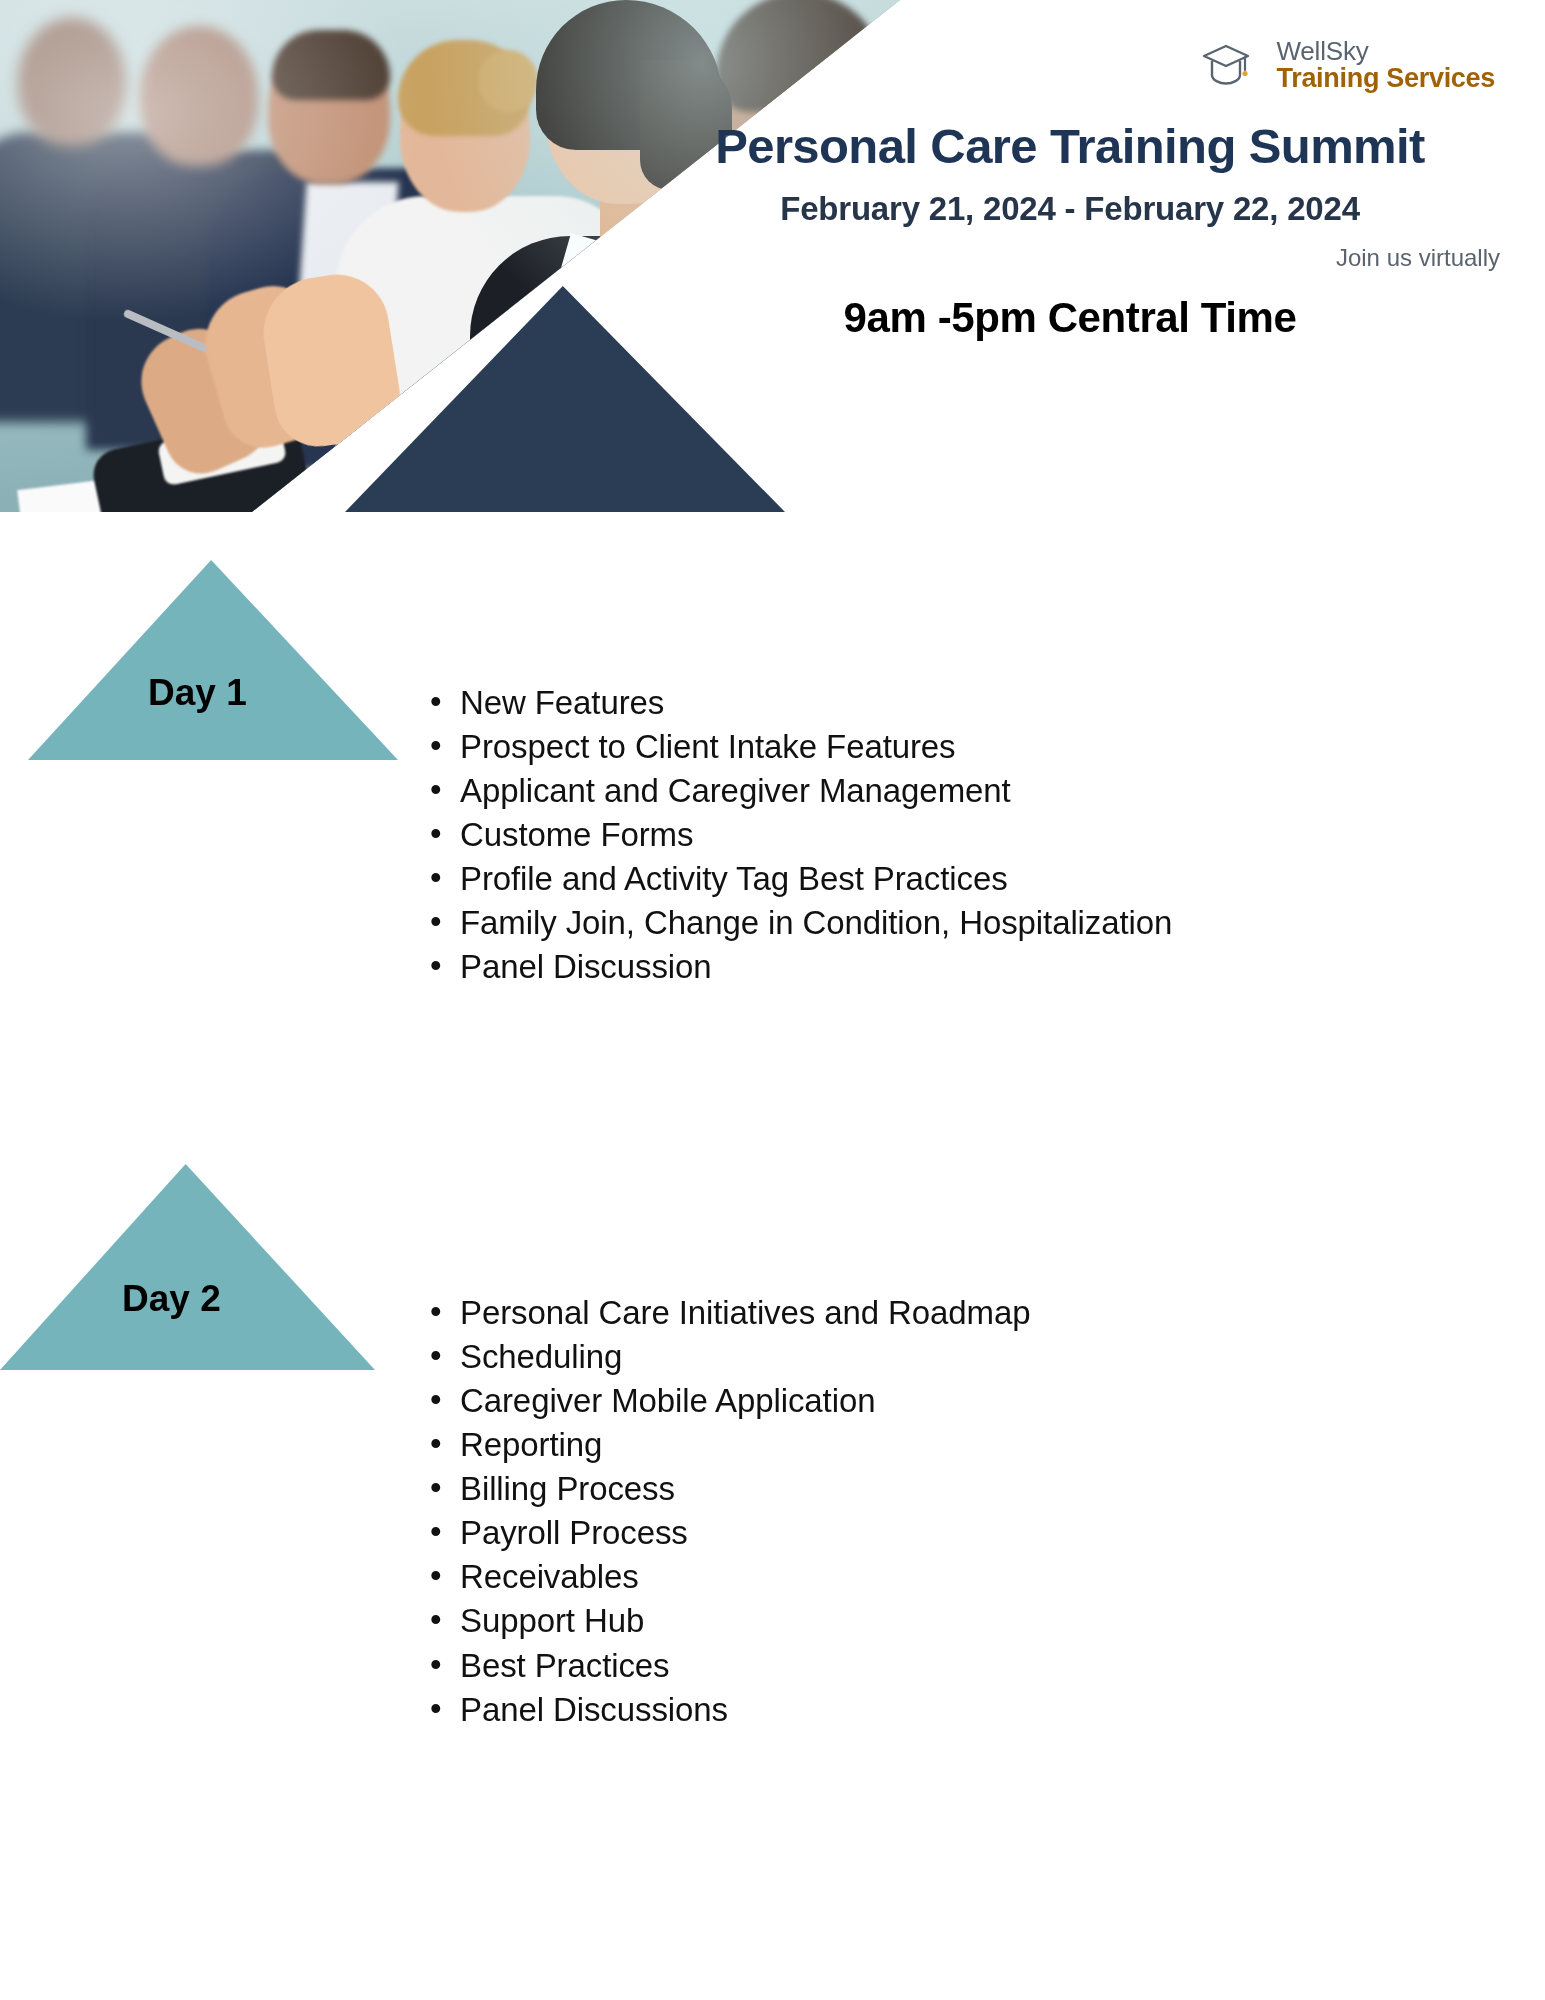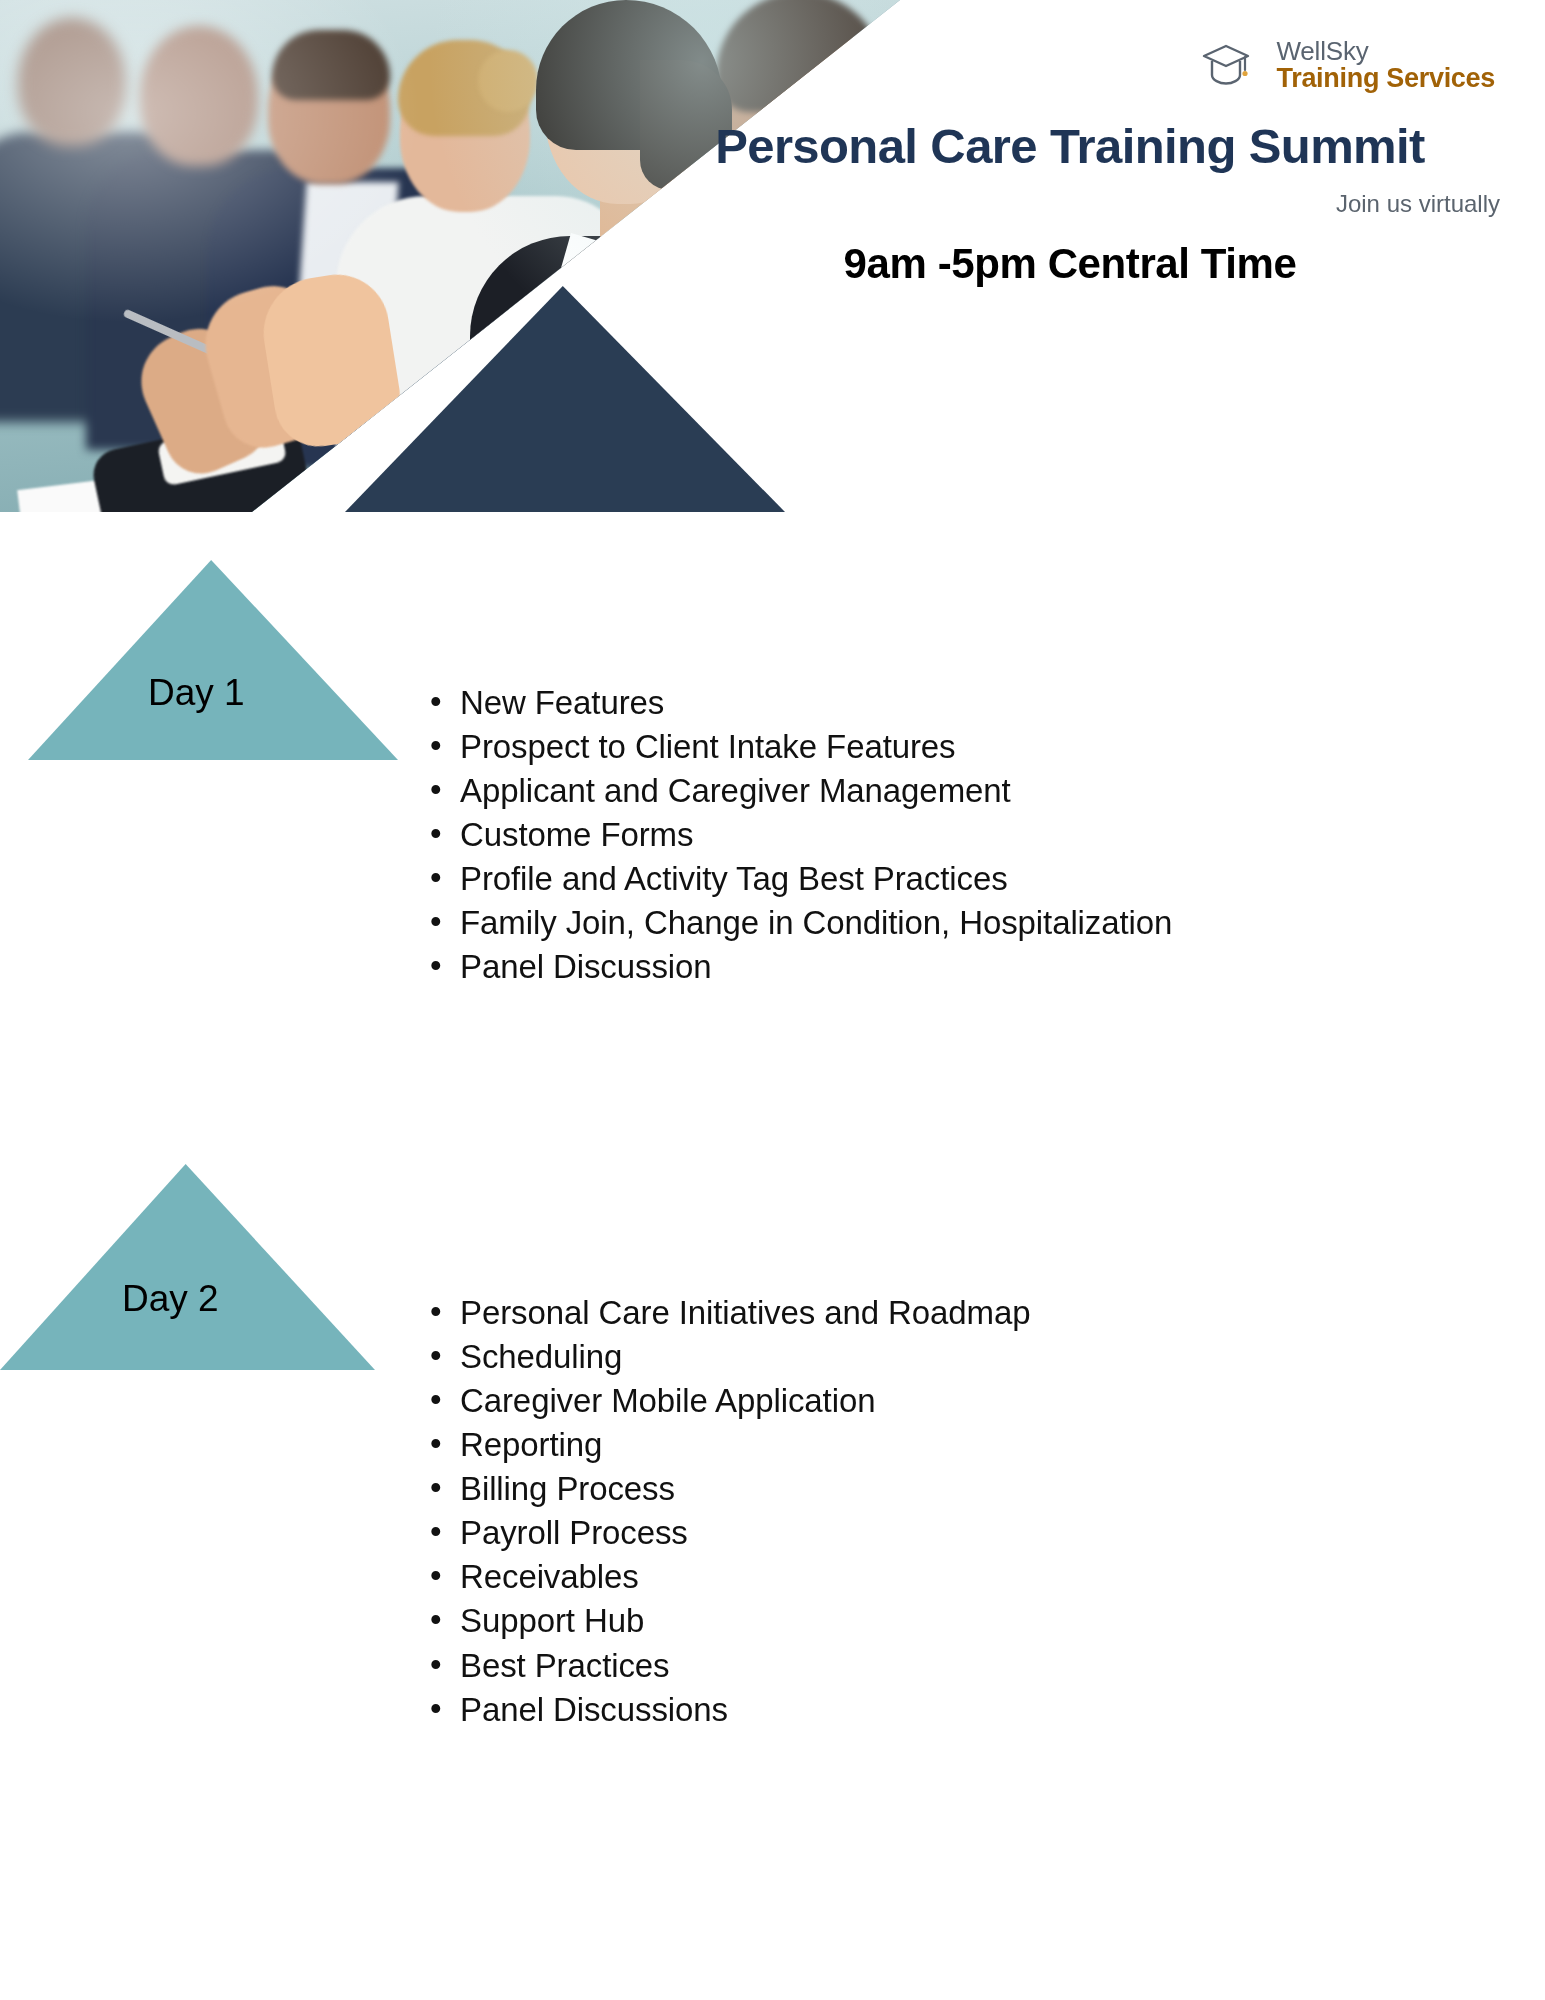--- a/index.html
+++ b/index.html
@@ -192,20 +192,21 @@
   
   .day-tri {
     position: absolute;
     background: #76b4bb;
   }
   .day-tri-label {
     position: absolute;
     font-size: 37px;
     color: #000000;
     white-space: nowrap;
+    font-weight: bold;
   }
 
   #day1-tri {
     left: 28px;
     top: 560px;
     width: 370px;
     height: 200px;
     -webkit-clip-path: polygon(49.5% 0, 100% 100%, 0 100%);
     clip-path: polygon(49.5% 0, 100% 100%, 0 100%);
   }
@@ -312,20 +313,21 @@
         </svg>
       </span>
       <span class="logo-words">
         <span class="logo-line1">WellSky</span>
         <span class="logo-line2">Training Services</span>
       </span>
     </div>
 
     <div class="head-text">
       <div class="summit-title">Personal Care Training Summit</div>
+      <div class="summit-dates">February 21, 2024 - February 22, 2024</div>
       <div class="summit-virtual">Join us virtually</div>
       <div class="summit-time">9am -5pm Central Time</div>
     </div>
   </div>
 
   <div class="day-tri" id="day1-tri"></div>
   <div class="day-tri-label" id="day1-label">Day 1</div>
 
   <ul class="bullets" id="day1-list">
     <li>New Features</li>

